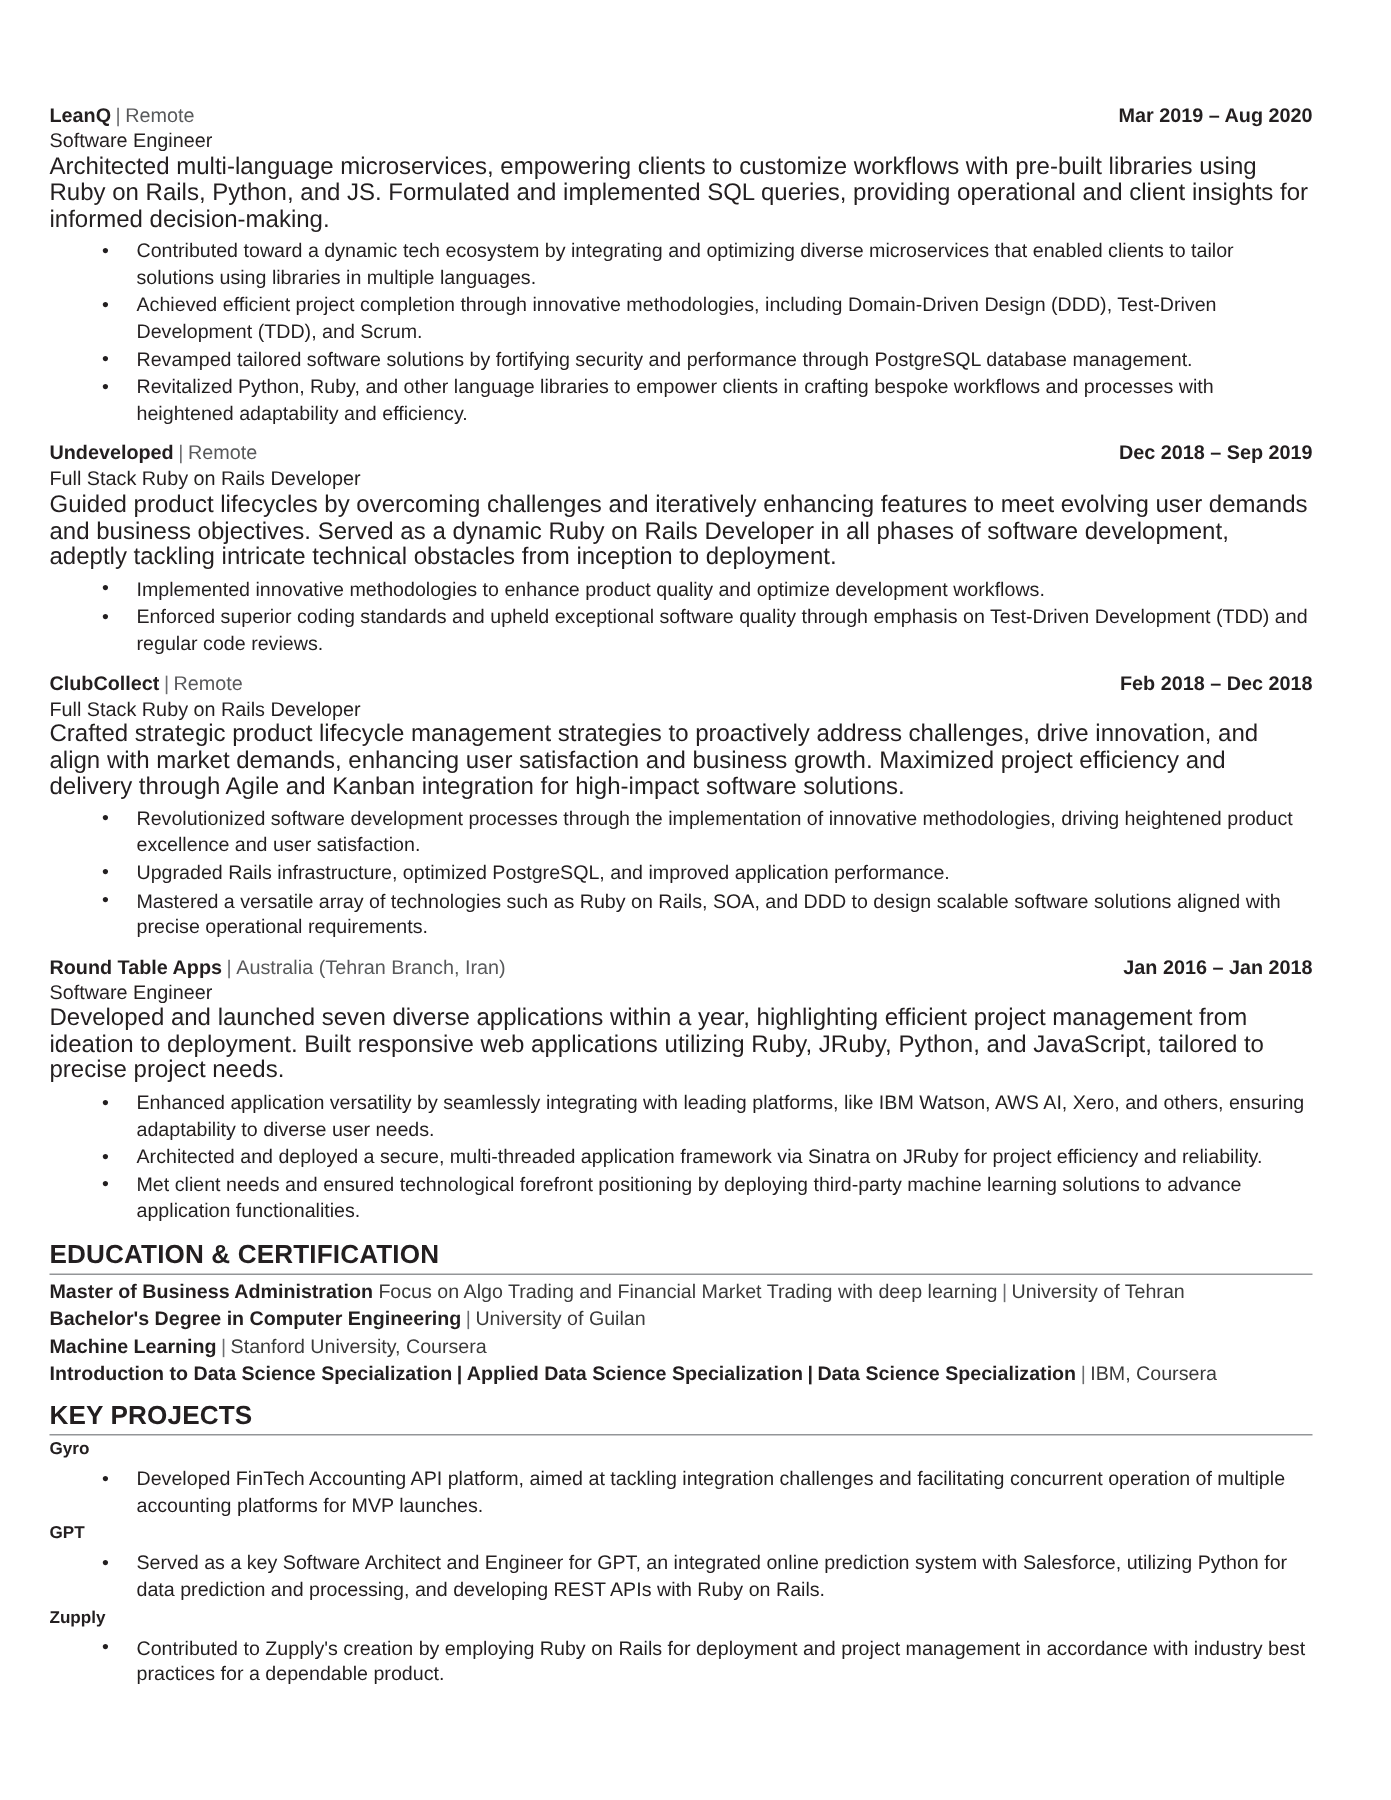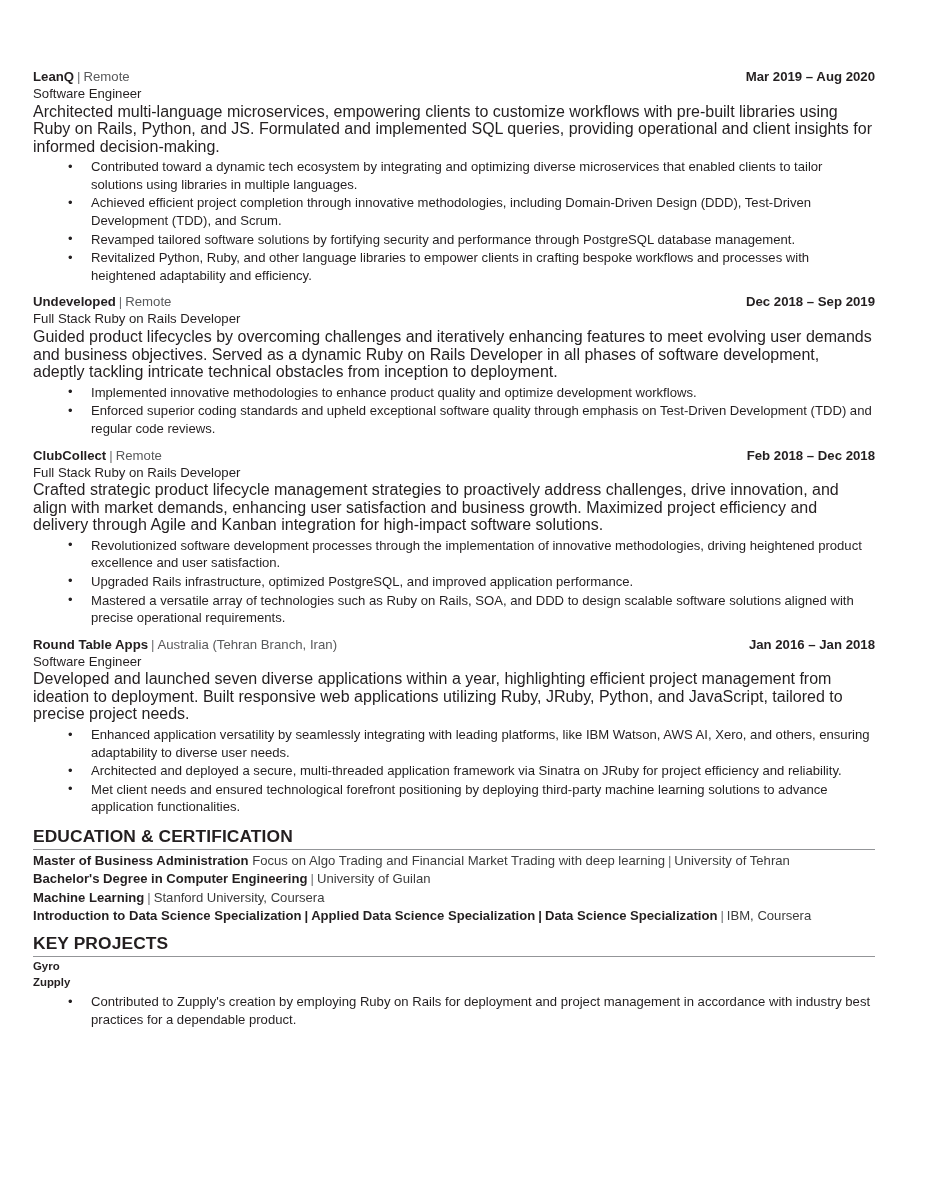--- a/index.html
+++ b/index.html
@@ -220,22 +220,31 @@
       <b>Introduction to Data Science Specialization</b><span class="pipe-bold">|</span><b>Applied Data Science Specialization</b><span class="pipe-bold">|</span><b>Data Science Specialization</b><span class="pipe">|</span><span class="muted">IBM, Coursera</span>
     </div>
   </section>
 
   <section>
     <h2 class="section-heading">KEY PROJECTS</h2>
     <hr class="rule">
 
     <div class="project">
       <div class="project-name">Gyro</div>
-    </div>
-
+      <ul class="bullets">
+        <li>Developed FinTech Accounting API platform, aimed at tackling integration challenges and facilitating concurrent operation of multiple accounting platforms for MVP launches.</li>
+      </ul>
+    </div>
+
+    <div class="project">
+      <div class="project-name">GPT</div>
+      <ul class="bullets">
+        <li>Served as a key Software Architect and Engineer for GPT, an integrated online prediction system with Salesforce, utilizing Python for data prediction and processing, and developing REST APIs with Ruby on Rails.</li>
+      </ul>
+    </div>
 
     <div class="project">
       <div class="project-name">Zupply</div>
       <ul class="bullets">
         <li>Contributed to Zupply's creation by employing Ruby on Rails for deployment and project management in accordance with industry best practices for a dependable product.</li>
       </ul>
     </div>
   </section>
 
 </div>

